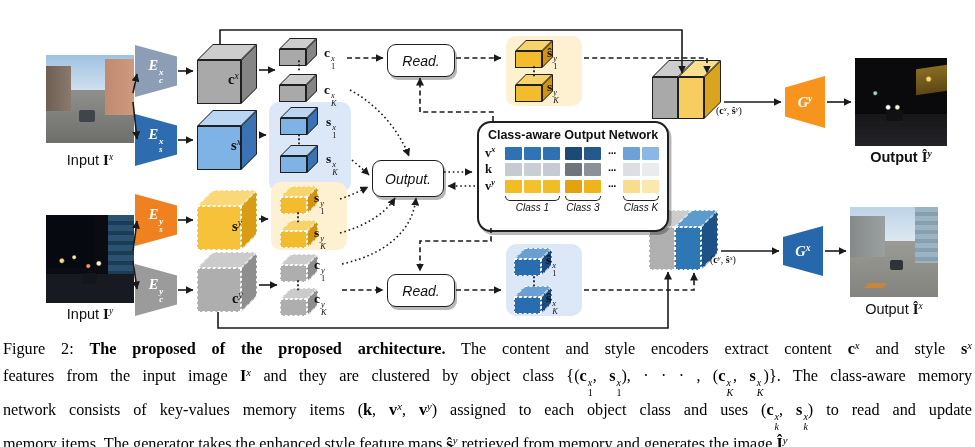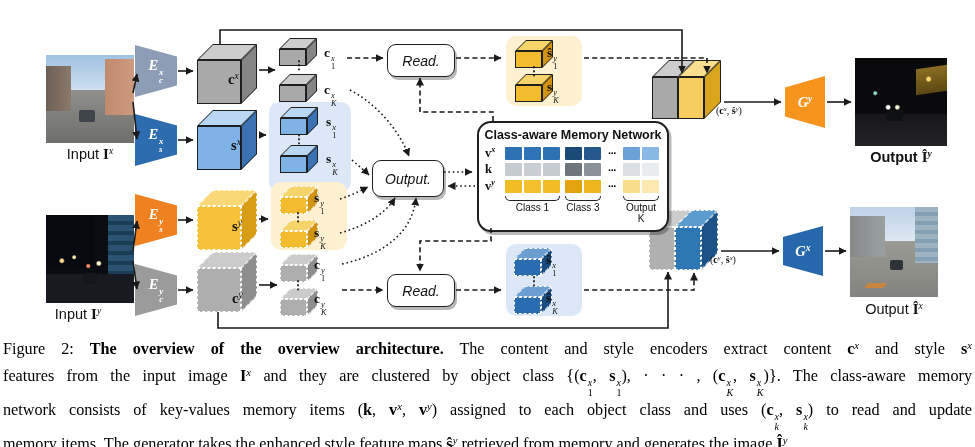--- a/index.html
+++ b/index.html
@@ -67,21 +67,21 @@
           border:2.2px solid #1f1f1f;border-radius:14px;z-index:5;box-shadow:2.5px 3px 0 rgba(0,0,0,.28);}
   .mtitle{text-align:center;font-weight:bold;font-size:12.5px;margin-top:5px;margin-bottom:4px;}
   .mrow{display:flex;align-items:center;margin:0 0 2.5px 6px;height:14px;}
   .mlabel{width:20px;font-family:"Liberation Serif",serif;font-weight:bold;font-size:12.5px;}
   .mgroup{display:flex;gap:2px;margin-right:5px;}
   .mcell{width:17px;height:13px;border-radius:1px;}
   .mdots{width:12px;margin-right:5px;text-align:center;font-weight:bold;font-size:11px;letter-spacing:-1px;}
   .bracerow{display:flex;margin-left:26px;margin-top:2px;}
   .brace{height:5px;border:1.5px solid #222;border-top:none;border-radius:0 0 7px 7px;box-sizing:border-box;}
   .clsrow{display:flex;margin-left:26px;margin-top:1px;}
-  .clslab{font-size:10px;text-align:center;}
+  .clslab{font-style:italic;font-size:10px;text-align:center;}
   
   .lab{position:absolute;z-index:6;font-family:"Liberation Serif",serif;font-size:13.5px;
        color:#111;white-space:nowrap;line-height:1;}
   .lab b{font-weight:bold;}
   .big{font-size:14.5px;}
   .su{font-size:.66em;position:relative;top:-.5em;font-style:italic;}
   .stk{display:inline-flex;flex-direction:column;line-height:.95;font-size:.62em;
        vertical-align:-.5em;margin-left:1px;}
   .stk i{font-style:italic;display:block;}
   .stk span{font-style:normal;display:block;}
@@ -237,21 +237,21 @@
       <span>Read.</span>
     </div>
   <div class="opbox" style="left:372px;top:160px;width:70px;height:35px;">
       <span>Output.</span>
     </div>
   <div class="opbox" style="left:387px;top:274px;width:66px;height:31px;">
       <span>Read.</span>
     </div>
 
   <div class="membox">
-    <div class="mtitle">Class-aware Memory Network</div>
+    <div class="mtitle">Class-aware Output Network</div>
     <div id="mem-rows">
         <div class="mrow">
           <span class="mlabel"><b>v</b><i class="su">x</i></span>
           <span class="mgroup">
             <span class="mcell" style="background: rgb(46, 114, 180);"></span>
             <span class="mcell" style="background: rgb(47, 116, 182);"></span>
             <span class="mcell" style="background: rgb(46, 114, 180);"></span>
           </span>
           <span class="mgroup">
             <span class="mcell" style="background: rgb(28, 74, 119);"></span>
@@ -299,21 +299,21 @@
         </div>
       </div>
     <div class="bracerow">
       <div class="brace" style="width:55px;margin-right:5px;"></div>
       <div class="brace" style="width:36px;margin-right:22px;"></div>
       <div class="brace" style="width:36px;"></div>
     </div>
     <div class="clsrow">
       <div class="clslab" style="width:55px;margin-right:5px;">Class 1</div>
       <div class="clslab" style="width:36px;margin-right:22px;">Class 3</div>
-      <div class="clslab" style="width:36px;">Output K</div>
+      <div class="clslab" style="width:36px;">Class K</div>
     </div>
   </div>
 
   <span class="lab big" style="left:228px;top:72px;"><b>c</b><i class="su">x</i></span>
   <span class="lab big" style="left:231px;top:138px;"><b>s</b><i class="su">x</i></span>
   <span class="lab big" style="left:232px;top:219px;"><b>s</b><i class="su">y</i></span>
   <span class="lab big" style="left:232px;top:291px;"><b>c</b><i class="su">y</i></span>
 
   <span class="lab" style="left:324px;top:46px;"><b>c</b><span class="stk">
         <i>x</i>
@@ -366,22 +366,22 @@
   <span class="lab pair" style="left:716px;top:106px;">(<b>c</b><i class="su">x</i>, <b>ŝ</b><i class="su">y</i>)</span>
   <span class="lab pair" style="left:710px;top:255px;">(<b>c</b><i class="su">y</i>, <b>ŝ</b><i class="su">x</i>)</span>
 
   <span class="vdots" style="left:293px;top:60px;">⋮</span>
   <span class="vdots" style="left:293px;top:134px;">⋮</span>
   <span class="vdots" style="left:528px;top:66px;">⋮</span>
   <span class="vdots" style="left:292px;top:212px;">⋮</span>
   <span class="vdots" style="left:292px;top:280px;">⋮</span>
   <span class="vdots" style="left:528px;top:276px;">⋮</span>
 
-  <div class="imglab" style="left:46px;top:146px;width:88px;">Input <b>I</b><i class="su">x</i></div>
-  <div class="imglab" style="left:34px;top:306px;width:88px;">Input <b>I</b><i class="su">y</i></div>
+  <div class="imglab" style="left:46px;top:152px;width:88px;">Input <b>I</b><i class="su">x</i></div>
+  <div class="imglab" style="left:46px;top:306px;width:88px;">Input <b>I</b><i class="su">y</i></div>
   <div class="imglab" style="left:855px;top:149px;width:92px;font-weight:bold;">Output <b>Î</b><i class="su">y</i></div>
   <div class="imglab" style="left:850px;top:301px;width:88px;">Output <b>Î</b><i class="su">x</i></div>
 
   <svg id="wires" width="975" height="332" viewBox="0 0 975 332">
     <defs>
       <marker id="ah" markerUnits="userSpaceOnUse" markerWidth="9" markerHeight="8" refX="7.5" refY="4" orient="auto">
         <path d="M0,0 L8,4 L0,8 Z" fill="#1a1a1a"></path>
       </marker>
     </defs>
     <g fill="none" stroke="#1a1a1a" stroke-width="1.6">
@@ -423,21 +423,21 @@
         <path d="M340,233 C365,226 385,214 395,198" marker-end="url(#ah)"></path>
         <path d="M342,264 C390,253 413,228 416,198" marker-end="url(#ah)"></path>
         <path d="M444,172 L472,172" marker-end="url(#ah)"></path>
         <path d="M475,186 L448,186" marker-end="url(#ah)"></path>
       </g>
     </g>
   </svg>
 </div>
 
 <div id="caption">
-  <div class="capline">Figure 2: <b>The overview of the overview architecture.</b> The content and style encoders extract content <b>c</b><i class="su">x</i> and style <b>s</b><i class="su">x</i></div>
+  <div class="capline">Figure 2: <b>The proposed of the proposed architecture.</b> The content and style encoders extract content <b>c</b><i class="su">x</i> and style <b>s</b><i class="su">x</i></div>
   <div class="capline">features from the input image <b>I</b><i class="su">x</i> and they are clustered by object class {(<b>c</b><span class="stk">
         <i>x</i>
         <span>1</span>
       </span>, <b>s</b><span class="stk">
         <i>x</i>
         <span>1</span>
       </span>), · · · , (<b>c</b><span class="stk">
         <i>x</i>
         <i>K</i>
       </span>, <b>s</b><span class="stk">

